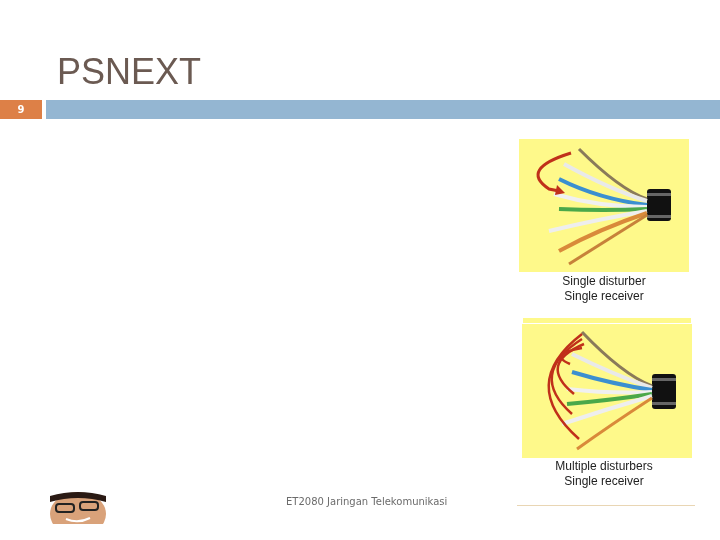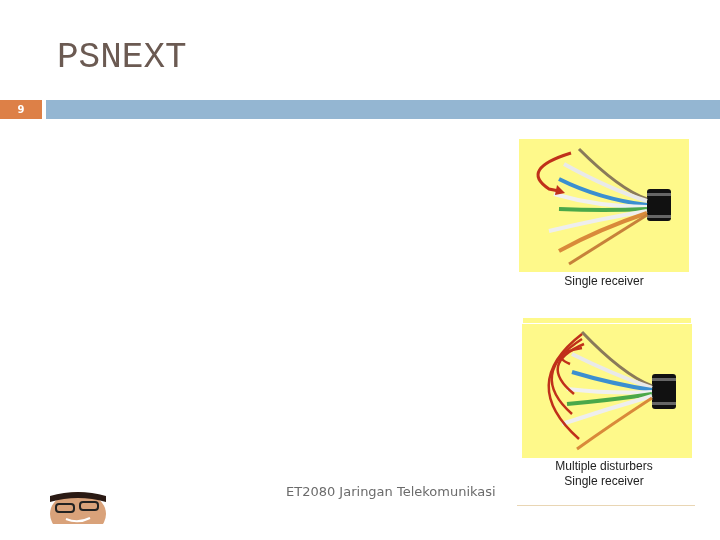--- a/index.html
+++ b/index.html
@@ -1,32 +1,32 @@
 <!DOCTYPE html>
 <html><head>
   <meta charset="utf-8">
   <style>
     html, body { margin: 0; padding: 0; }
     body { width: 720px; height: 540px; background: #ffffff; position: relative; overflow: hidden; font-family: "DejaVu Sans", sans-serif; }
-    .title { position: absolute; left: 57px; top: 37px; font-size: 36px; color: #6b5a52; letter-spacing: 0px; font-family: Liberation Mono, monospace; font-weight: normal; }
+    .title { position: absolute; left: 57px; top: 51px; font-size: 36px; color: #6b5a52; letter-spacing: 0px; font-family: Liberation Sans, sans-serif; font-weight: normal; }
     .slide-num-bar { position: absolute; left: 0; top: 100px; width: 42px; height: 19px; background: #dd8047; color: #fff; font-size: 10px; font-weight: bold; display: flex; align-items: center; justify-content: center; }
     .title-bar { position: absolute; left: 46px; top: 100px; width: 674px; height: 19px; background: #94b6d2; }
     .bullets { position: absolute; left: 58px; top: 134px; width: 420px; margin: 0; padding: 0; list-style: none; }
     .bullets li { position: relative; padding-left: 24px; font-size: 19.5px; line-height: 35px; color: #000; margin-bottom: 2px; }
     .bullet-box { position: absolute; left: 1px; top: 13px; width: 9px; height: 9px; border: 1px solid #dd8047; box-sizing: border-box; }
     .figure { position: absolute; background: #fef98a; overflow: hidden; }
     .fig1 { left: 519px; top: 139px; width: 170px; height: 133px; }
     .fig2 { left: 522px; top: 324px; width: 170px; height: 134px; }
     .caption { position: absolute; width: 200px; text-align: center; font-family: "Liberation Sans", sans-serif; font-size: 12px; line-height: 15px; color: #222; }
     .cap1 { left: 504px; top: 274px; }
     .cap2 { left: 504px; top: 459px; }
     .sep-strip { position: absolute; left: 523px; top: 318px; width: 168px; height: 5px; background: #fef98a; }
     .caption-line { position: absolute; left: 517px; top: 505px; width: 178px; height: 1px; background: #e9d6b4; }
     .avatar { position: absolute; left: 48px; top: 492px; width: 64px; height: 32px; overflow: hidden; background: #e8c4a4; }
-    .footer { position: absolute; left: 286px; top: 484px; font-size: 13px; color: #6b6b6b; }
+    .footer { position: absolute; left: 286px; top: 496px; font-size: 10px; color: #6b6b6b; }
   </style>
 </head>
 <body>
 
 <div class="title">PSNEXT</div>
 <div class="slide-num-bar">
     <span>9</span>
   </div>
 <div class="title-bar"></div>
 
@@ -44,20 +44,21 @@
     <path d="M35 55 Q80 68 128 68" stroke="#f0f0f0" stroke-width="4" fill="none"></path>
     <path d="M40 70 Q85 72 128 70" stroke="#4aa84a" stroke-width="4" fill="none"></path>
     <path d="M30 92 Q80 80 128 72" stroke="#eeeeee" stroke-width="4" fill="none"></path>
     <path d="M40 112 Q80 90 128 74" stroke="#d98a3a" stroke-width="4" fill="none"></path>
     <path d="M50 125 Q90 100 128 76" stroke="#c7823a" stroke-width="3" fill="none"></path>
     <path d="M52 14 Q0 30 30 50 L40 52" stroke="#c0301a" stroke-width="3" fill="none"></path>
     <polygon points="38,46 46,54 36,56" fill="#c0301a"></polygon>
   </svg>
 </div>
 <div class="caption cap1">
+  <div>Single disturber</div>
   <div>Single receiver</div>
 </div>
 
 <div class="figure fig2">
   <svg width="170" height="134" viewBox="0 0 170 134">
     <rect x="130" y="50" width="24" height="35" rx="3" fill="#111"></rect>
     <rect x="130" y="54" width="24" height="3" fill="#666"></rect>
     <rect x="130" y="78" width="24" height="3" fill="#666"></rect>
     <path d="M60 8 Q100 50 130 62" stroke="#8a7a5a" stroke-width="3" fill="none"></path>
     <path d="M50 30 Q90 50 130 64" stroke="#e9e9e9" stroke-width="4" fill="none"></path>

